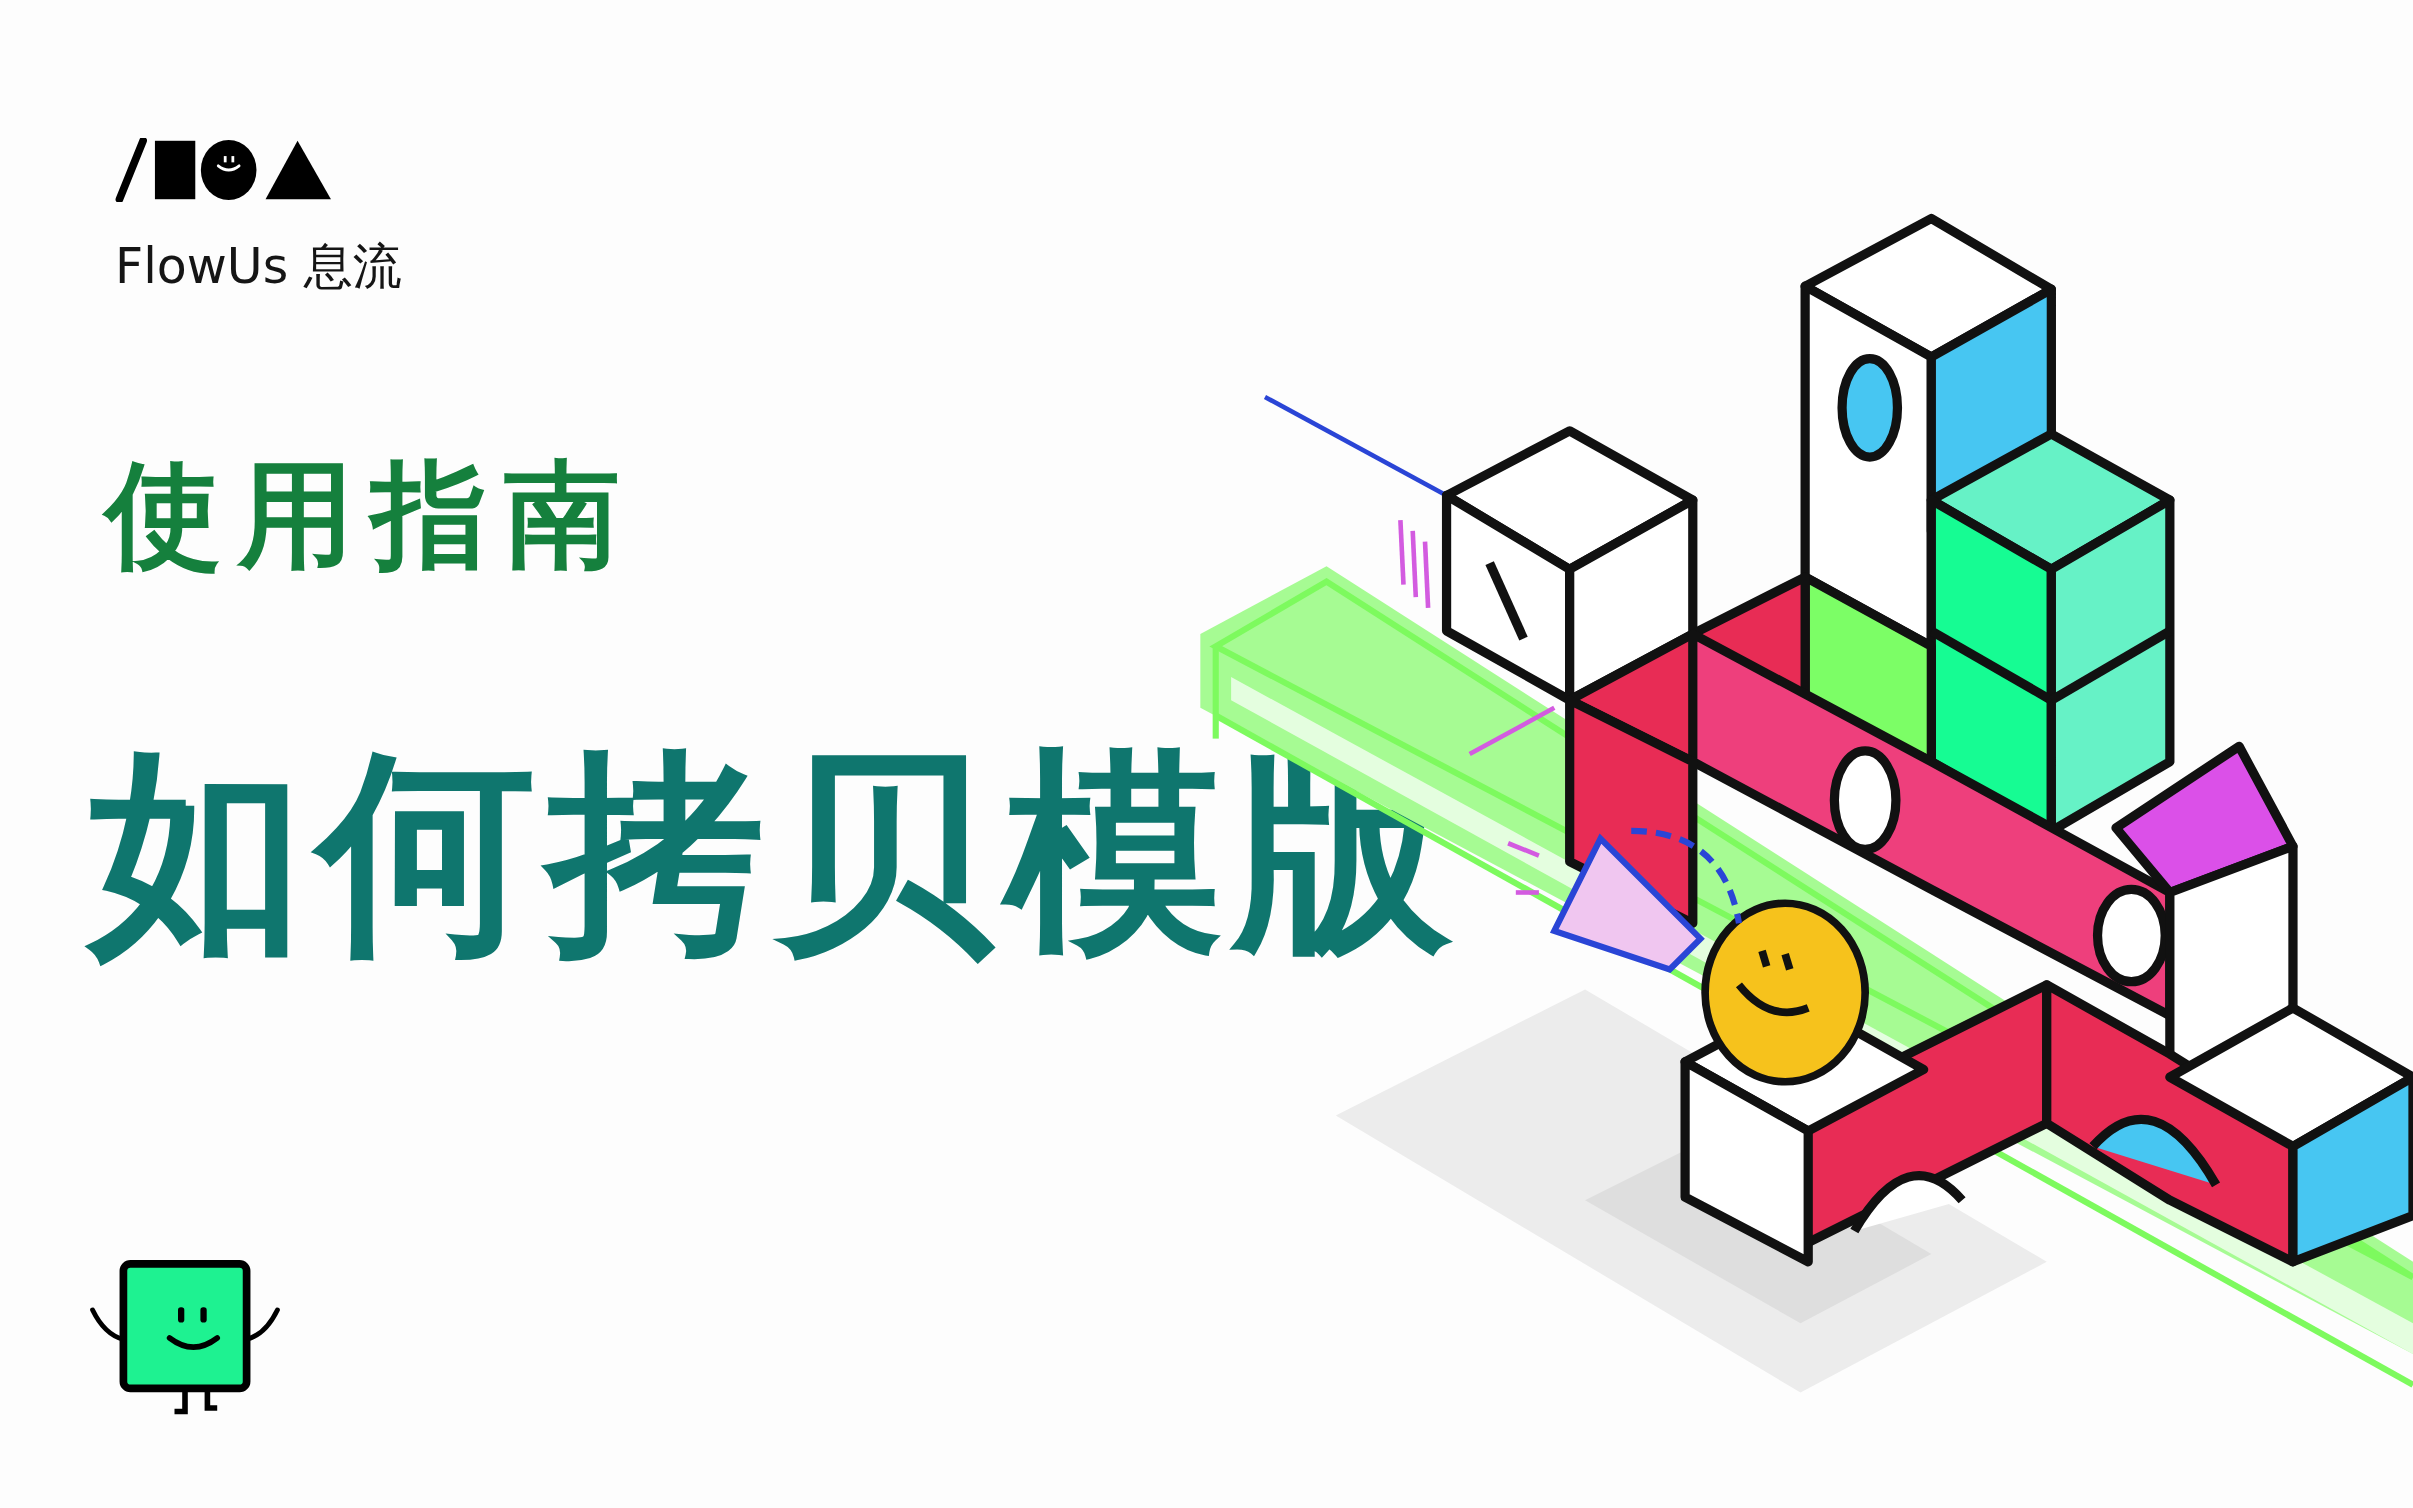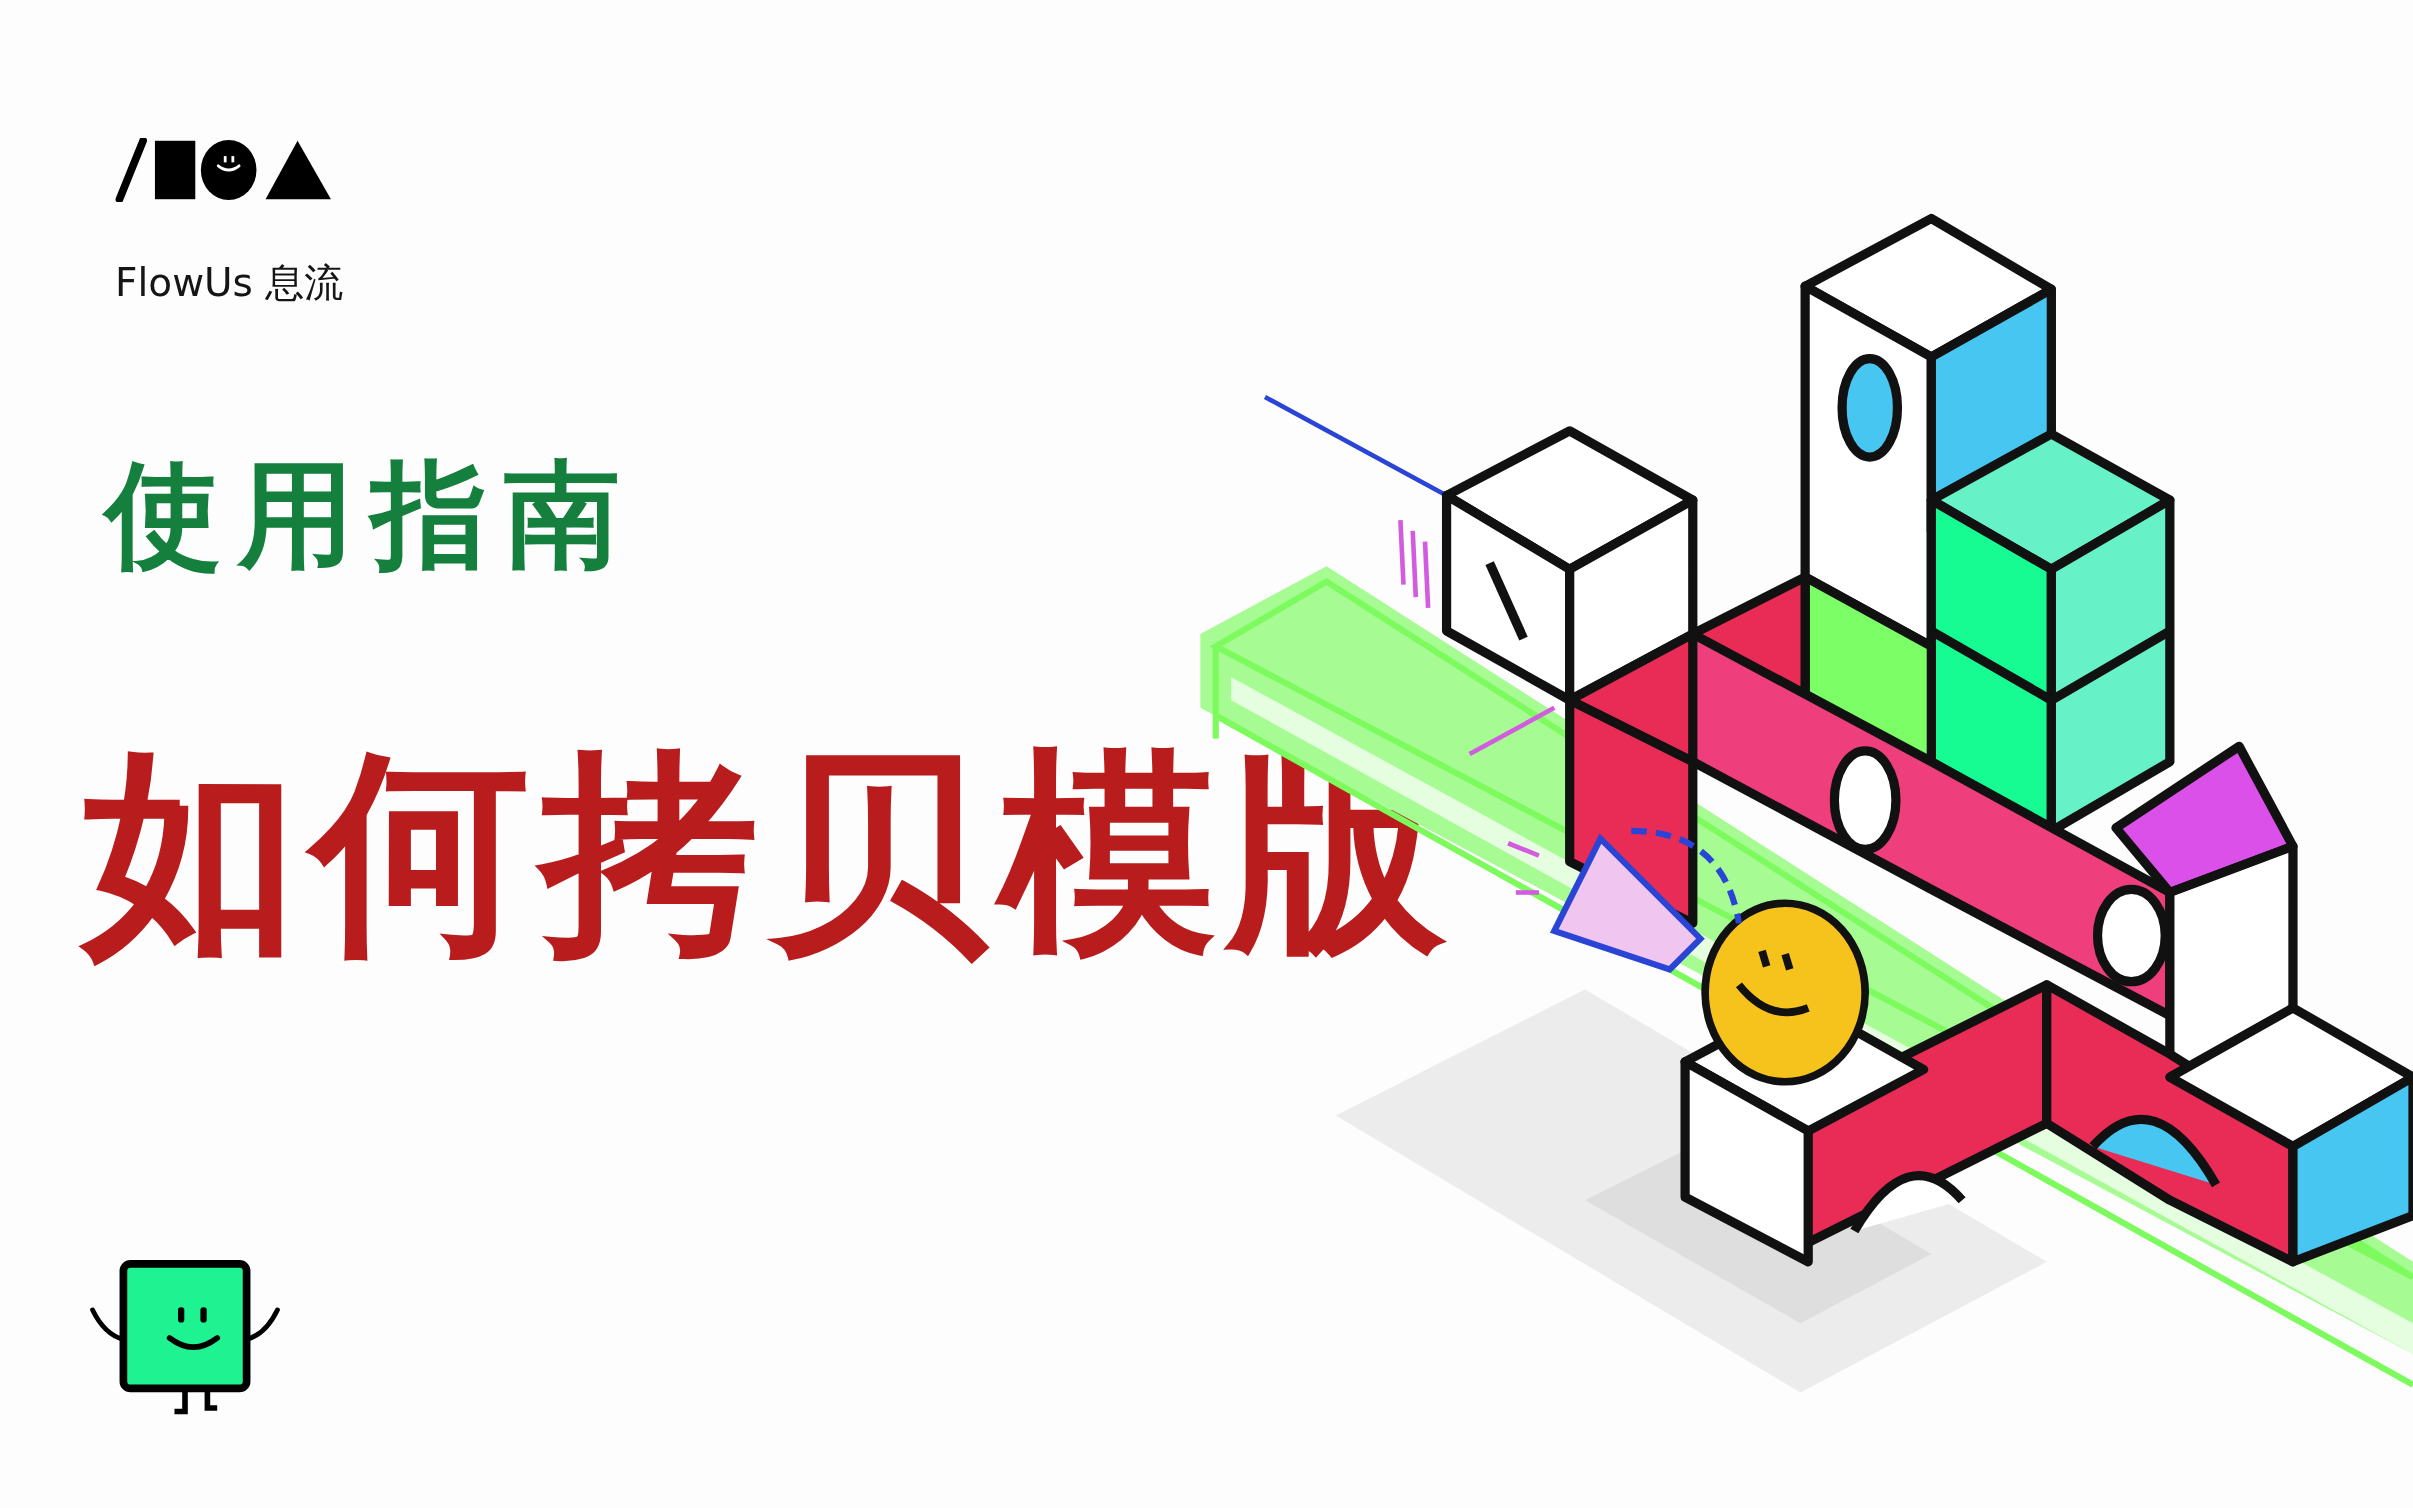--- a/index.html
+++ b/index.html
@@ -1,21 +1,21 @@
 <!DOCTYPE html>
 <html style="font-size:11.2px"><head>
 <meta charset="utf-8">
 <style>
   html, body { margin:0; padding:0; }
   body { width:2413px; height:1508px; background:#fdfdfd; position:relative; overflow:hidden;
          font-family:"DejaVu Sans","Liberation Sans",sans-serif; color:#0a0a0a; }
   .logo-row { position:absolute; left:115px; top:138px; width:251px; height:64px; }
-  .brand { position:absolute; left:115px; top:234px; font-size:39px; letter-spacing:0; color:#151515;margin-top:22px; }
+  .brand { position:absolute; left:115px; top:234px; font-size:49px; letter-spacing:0; color:#151515; }
   .subtitle { position:absolute; left:105px; top:457px; font-size:116px; font-weight:bold; letter-spacing:17px; line-height:1; color:#15803d; }
-  .title { position:absolute; left:82px; top:744px; font-size:218px; font-weight:bold; letter-spacing:11.2px; line-height:1; color:#b91c1c; }
+  .title { position:absolute; left:88px; top:744px; font-size:218px; font-weight:bold; letter-spacing:11.2px; line-height:1; color:#0f766e; }
   .mascot { position:absolute; left:80px; top:1254px; width:210px; height:161px; }
   .illustration { position:absolute; left:0; top:0; width:2413px; height:1508px; pointer-events:none; }
 </style>
 </head>
 <body>
 
 <svg class="logo-row" viewBox="0 0 360 92">
   <g>
     <line x1="6" y1="88" x2="40" y2="4" stroke="#000" stroke-width="11" stroke-linecap="round"></line>
   </g>

